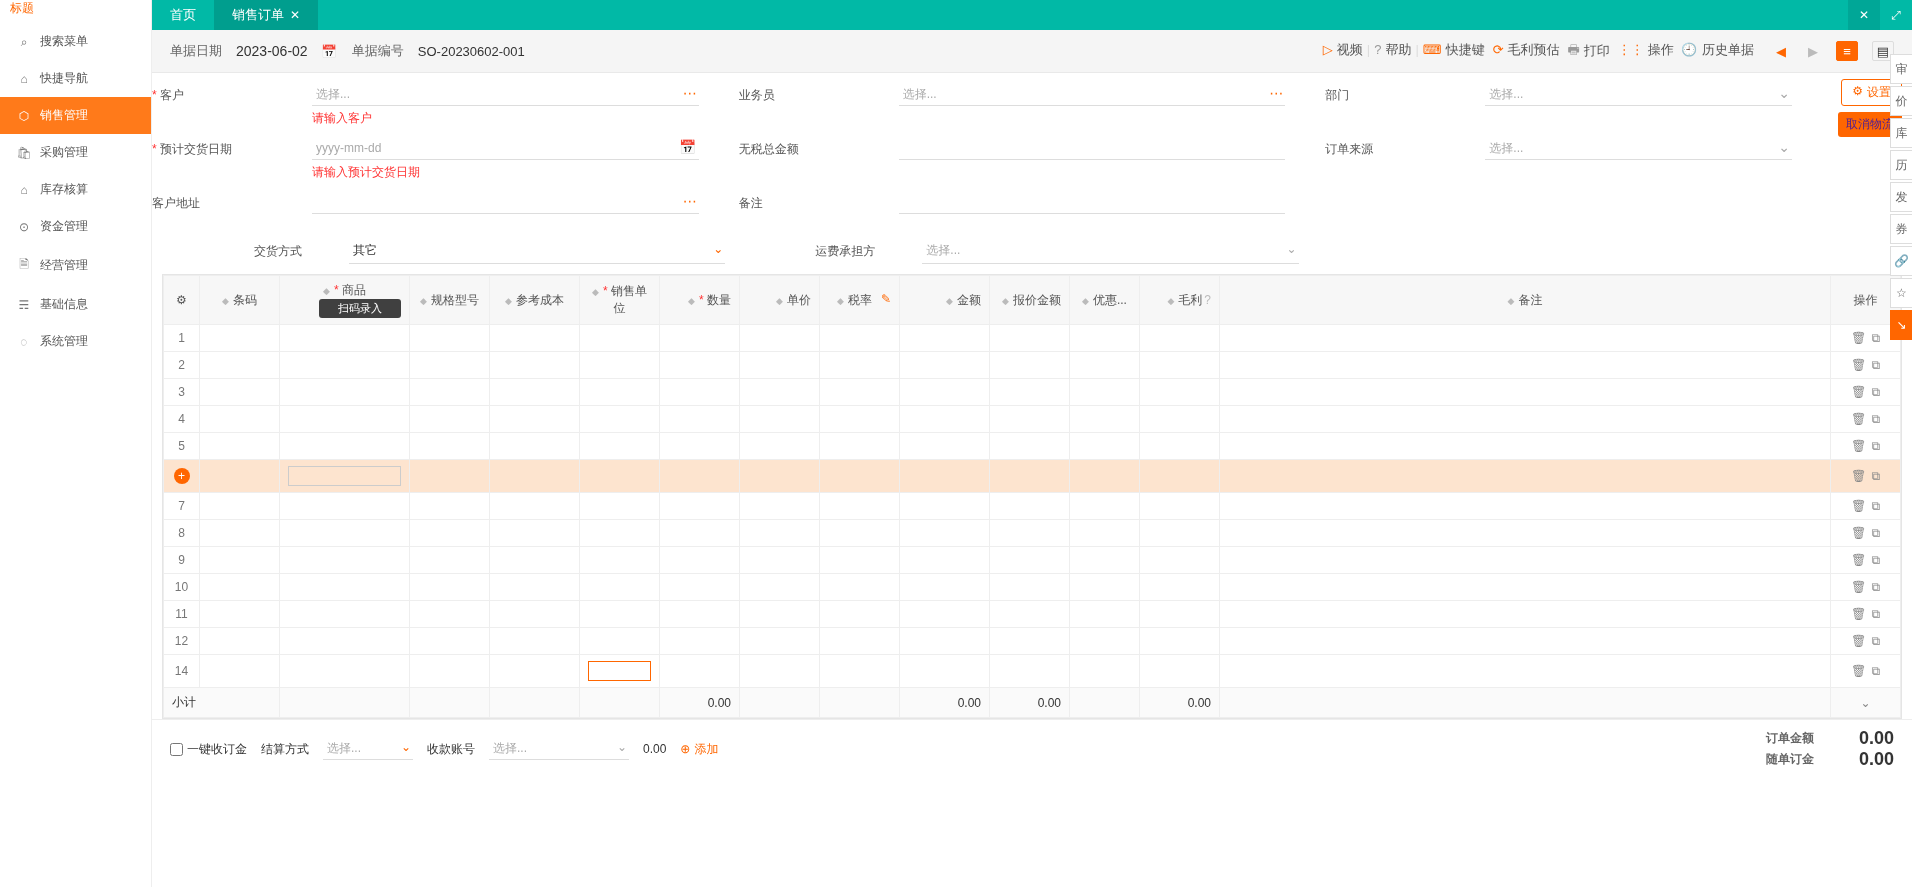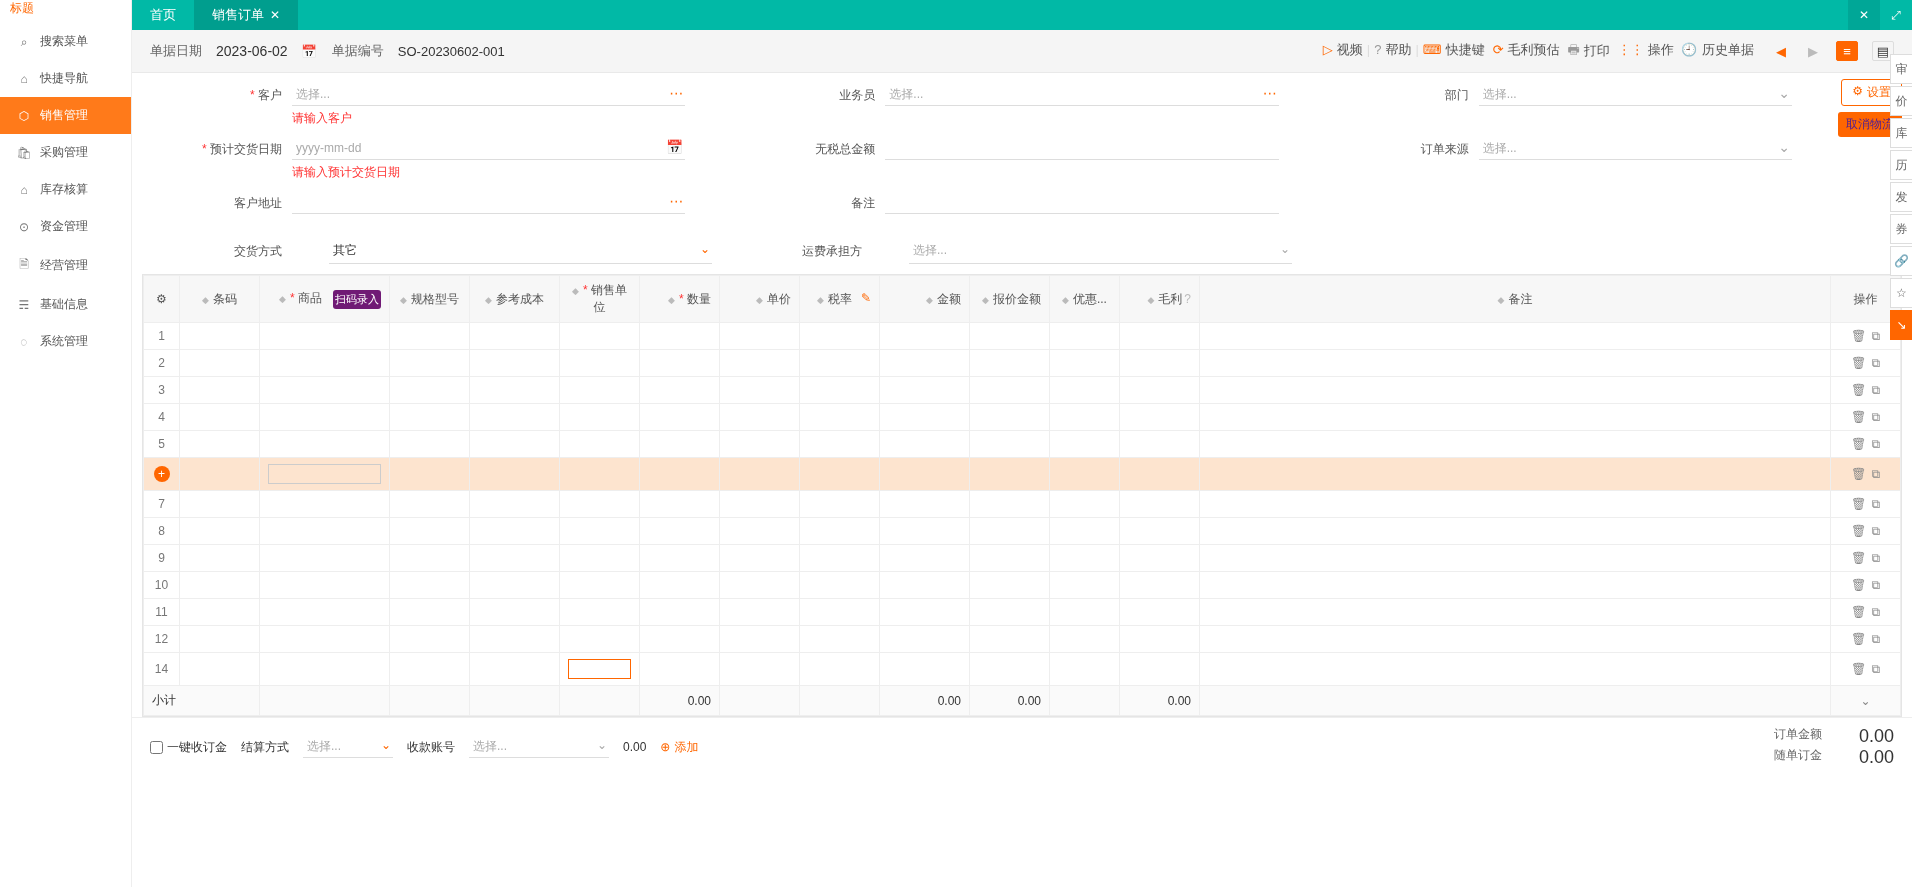--- a/index.html
+++ b/index.html
@@ -2,21 +2,21 @@
 <html><head>
 <meta charset="utf-8">
 <style>
 * { box-sizing: border-box; margin: 0; padding: 0; }
 html, body { font-family: "Microsoft YaHei", Arial, sans-serif; font-size: 12px; color: #333; background: #fff; height: 100%; }
 body { display: flex; flex-direction: column; overflow: hidden; }
 
 .app { display: flex; height: 100%; }
 
 
-.sidebar { width: 132px; border-right: 1px solid #eee; background: #fff; flex-shrink: 0; }
+.sidebar { width: 152px; border-right: 1px solid #eee; background: #fff; flex-shrink: 0; }
 .sidebar .logo { color: #f60; font-size: 12px; padding: 0 10px 6px; }
 .sidebar .menu-item { display: flex; align-items: center; padding: 10px 16px; color: #555; cursor: pointer; gap: 8px; }
 .sidebar .menu-item.active { background: #ff7a1a; color: #fff; }
 .sidebar .menu-icon { width: 16px; text-align: center; opacity: .8; }
 .sidebar .menu-item.active .menu-icon { opacity: 1; }
 
 
 .main { flex: 1; display: flex; flex-direction: column; min-width: 0; }
 
 
@@ -42,21 +42,21 @@
 .doc-head .arrow.g { color: #bbb; }
 .doc-head .view-ic { width: 22px; height: 20px; border: 1px solid #ddd; display: inline-flex; align-items: center; justify-content: center; border-radius: 2px; cursor: pointer; }
 .doc-head .view-ic.on { background: #f60; border-color: #f60; color: #fff; }
 
 
 .content { flex: 1; overflow: auto; position: relative; padding: 10px 0 0; }
 
 
 .form-grid { display: grid; grid-template-columns: repeat(3, 1fr); gap: 0 40px; padding: 0 40px 10px 0; }
 .form-cell { display: flex; align-items: flex-start; margin-bottom: 10px; }
-.form-cell .flabel { width: 160px; text-align: right; padding-right: 10px; color: #555; padding-top: 4px; }
+.form-cell .flabel { width: 160px; padding-right: 10px; color: #555; padding-top: 4px; }
 .form-cell .req::before { content: "* "; color: #f33; }
 .form-cell .fcontrol { flex: 1; position: relative; }
 .finput { width: 100%; border: none; border-bottom: 1px solid #ddd; padding: 4px 22px 4px 4px; font-size: 12px; outline: none; background: transparent; color: #333; }
 .finput::placeholder { color: #aaa; }
 .fsuffix { position: absolute; right: 2px; top: 2px; color: #f60; cursor: pointer; font-size: 14px; }
 .fsuffix.grey { color: #aaa; }
 .ferr { color: #f33; font-size: 12px; margin-top: 4px; }
 
 
 .right-btns { position: absolute; right: 10px; top: 6px; display: flex; flex-direction: column; gap: 6px; align-items: flex-end; }
@@ -79,35 +79,35 @@
 .tbl th .sort { color: #bbb; font-size: 9px; margin-right: 4px; display: inline-block; line-height: 8px; }
 .tbl th .req::before { content: "* "; color: #f33; }
 .tbl .rownum { text-align: center; color: #777; width: 36px; }
 .tbl td.hl-row { background: #fde4cf; }
 .tbl td .addrow { display: inline-flex; width: 16px; height: 16px; border-radius: 50%; background: #f60; color: #fff; align-items: center; justify-content: center; font-size: 12px; }
 .tbl .op { text-align: center; }
 .tbl .op .ic { color: #888; cursor: pointer; padding: 0 1px; }
 .tbl .prod-input { border: 1px solid #ccc; width: 100%; height: 20px; }
 .tbl .unit-hl { border: 1px solid #f60; height: 20px; }
 .tbl .num { text-align: right; }
-.scan-badge { background: #701a75; color: #fff; padding: 2px 2px; border-radius: 3px; font-size: 11px; float: right; }
+.scan-badge { background: #404040; color: #fff; padding: 2px 19px; border-radius: 3px; font-size: 11px; float: right; }
 .edit-badge { color: #f60; float: right; }
 .q-badge { color: #bbb; margin-left: 2px; }
 
 .subtotal td { background: #fafafa; }
 
 
 .footer { border-top: 1px solid #eee; padding: 8px 18px; display: flex; align-items: center; gap: 14px; font-size: 12px; }
 .footer .chk { display: inline-flex; align-items: center; gap: 4px; }
 .footer .sel { border: none; border-bottom: 1px solid #ddd; padding: 2px 20px 2px 4px; position: relative; width: 90px; }
 .footer .sel .chev { position: absolute; right: 2px; color: #f60; }
 .footer .sel .chev.grey { color: #aaa; }
 .footer .add-link { color: #f60; cursor: pointer; display: inline-flex; align-items: center; gap: 4px; }
 .footer .total { margin-left: auto; text-align: right; }
-.footer .total .row { display: flex; gap: 2px; justify-content: flex-end; align-items: flex-start; }
+.footer .total .row { display: flex; gap: 10px; justify-content: flex-end; align-items: center; font-weight: bold; }
 .footer .total .lbl { color: #666; }
 .footer .total .val { font-size: 18px; color: #333; width: 70px; text-align: right; }
 
 
 .ribbon { position: fixed; right: 0; top: 54px; width: 22px; display: flex; flex-direction: column; gap: 2px; }
 .ribbon .r { height: 30px; border: 1px solid #ddd; border-right: none; background: #fff; display: flex; align-items: center; justify-content: center; color: #666; cursor: pointer; font-size: 12px; }
 .ribbon .r.active { background: #f60; color: #fff; border-color: #f60; }
 
 </style>
 </head>

